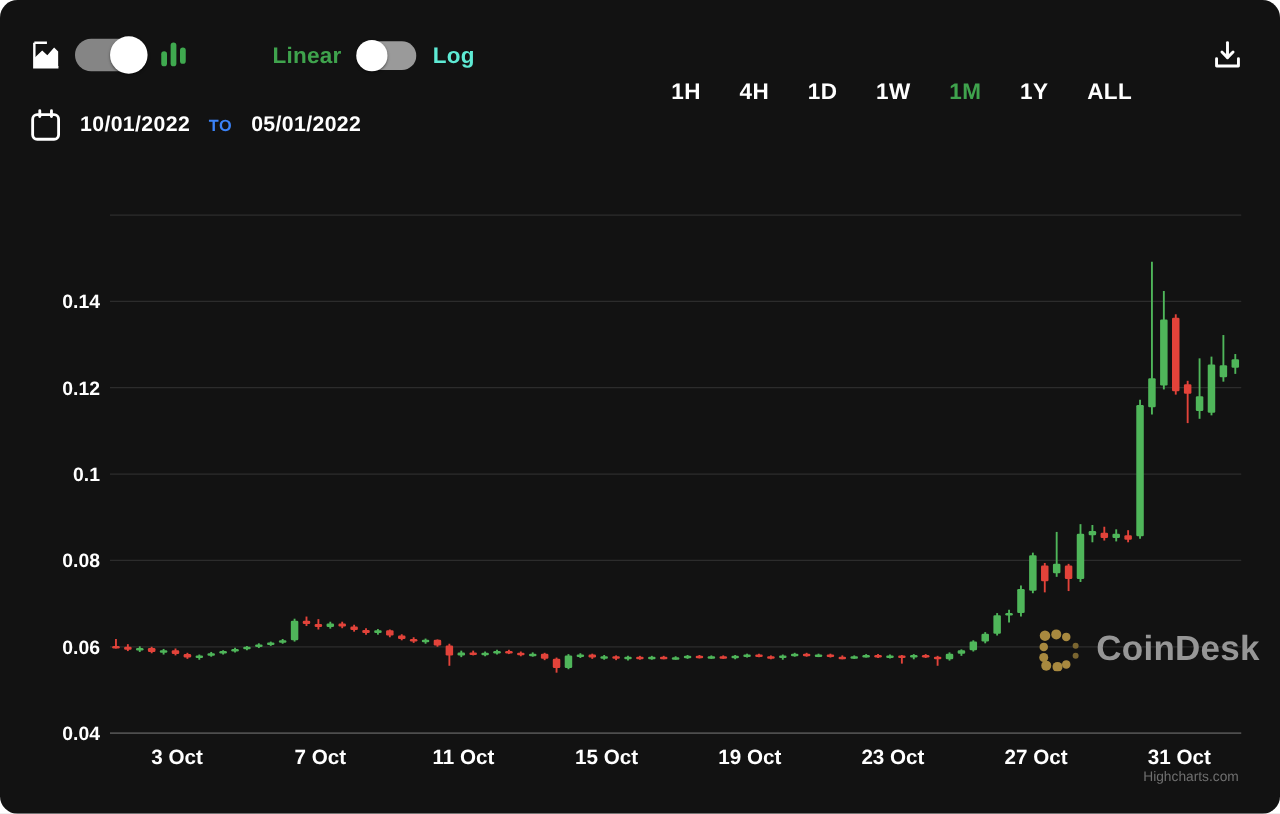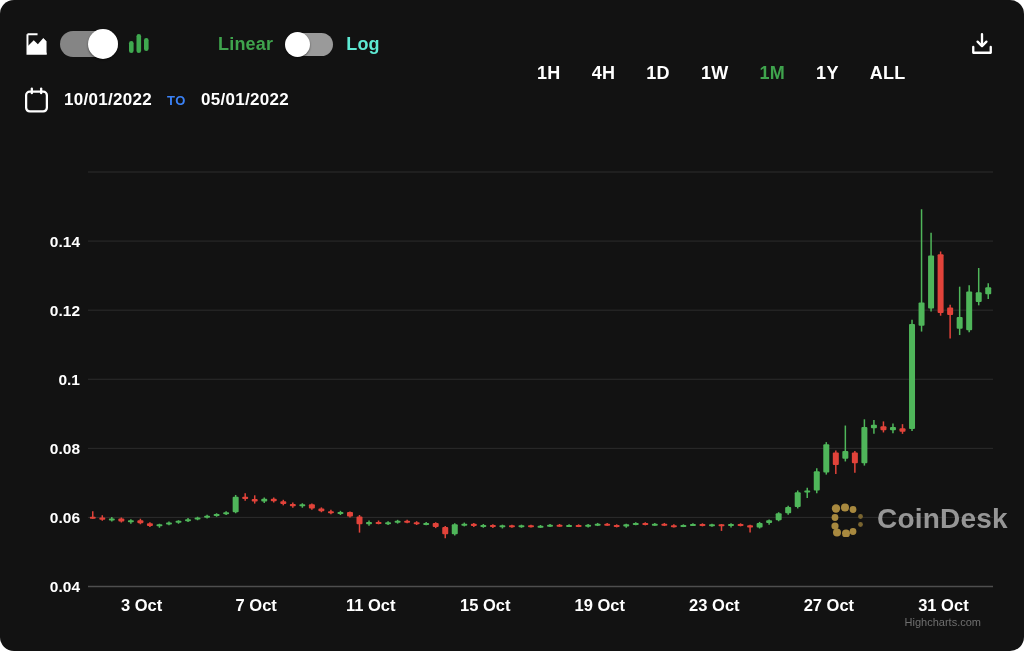--- a/index.html
+++ b/index.html
@@ -24,21 +24,21 @@
 
   
   .date-row{position:absolute;left:24px;top:84px;display:flex;align-items:center;gap:15px;height:32px;}
   .date-txt{font-size:17px;font-weight:700;color:#ffffff;letter-spacing:.3px;}
   .to-txt{font-size:13px;font-weight:700;color:#3b82f6;letter-spacing:.5px;}
 
   
   #chart-svg{position:absolute;left:0;top:0;z-index:1;}
   .watermark{position:absolute;left:831px;top:503px;display:flex;gap:9px;z-index:2;}
   .wm-text{font-size:28px;font-weight:700;color:#969696;letter-spacing:.2px;}
-  .credits{position:absolute;right:43px;bottom:23px;font-size:11px;color:#6f6f6f;z-index:2;}
+  .credits{position:absolute;right:33px;bottom:23px;font-size:11px;color:#6f6f6f;z-index:2;}
 </style>
 </head>
 <body>
 
 <div class="card">
 
   <div class="row-type">
     <span class="icon">
       <svg width="26" height="26" viewBox="0 0 24 24" fill="none">
         <path d="M3.2 3 H12.5" stroke="#ffffff" stroke-width="1.8"></path>

